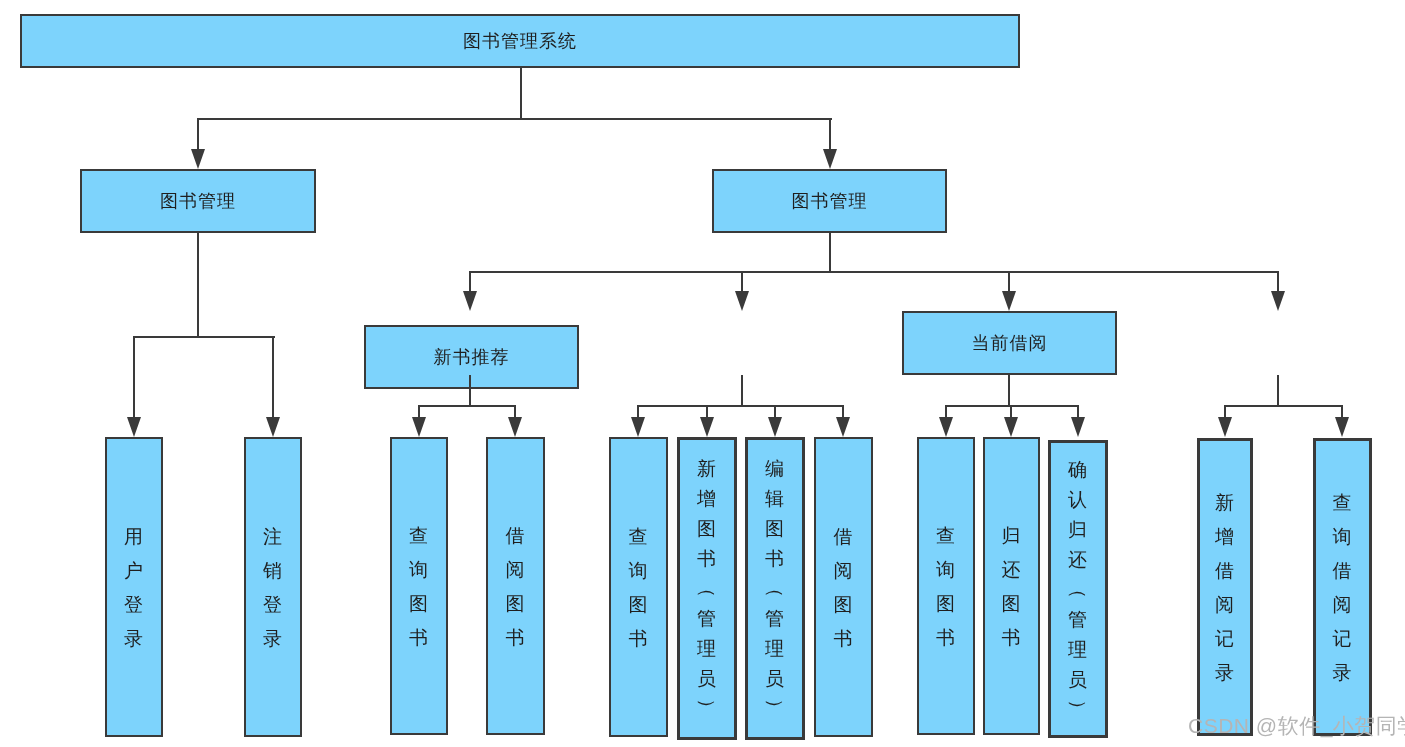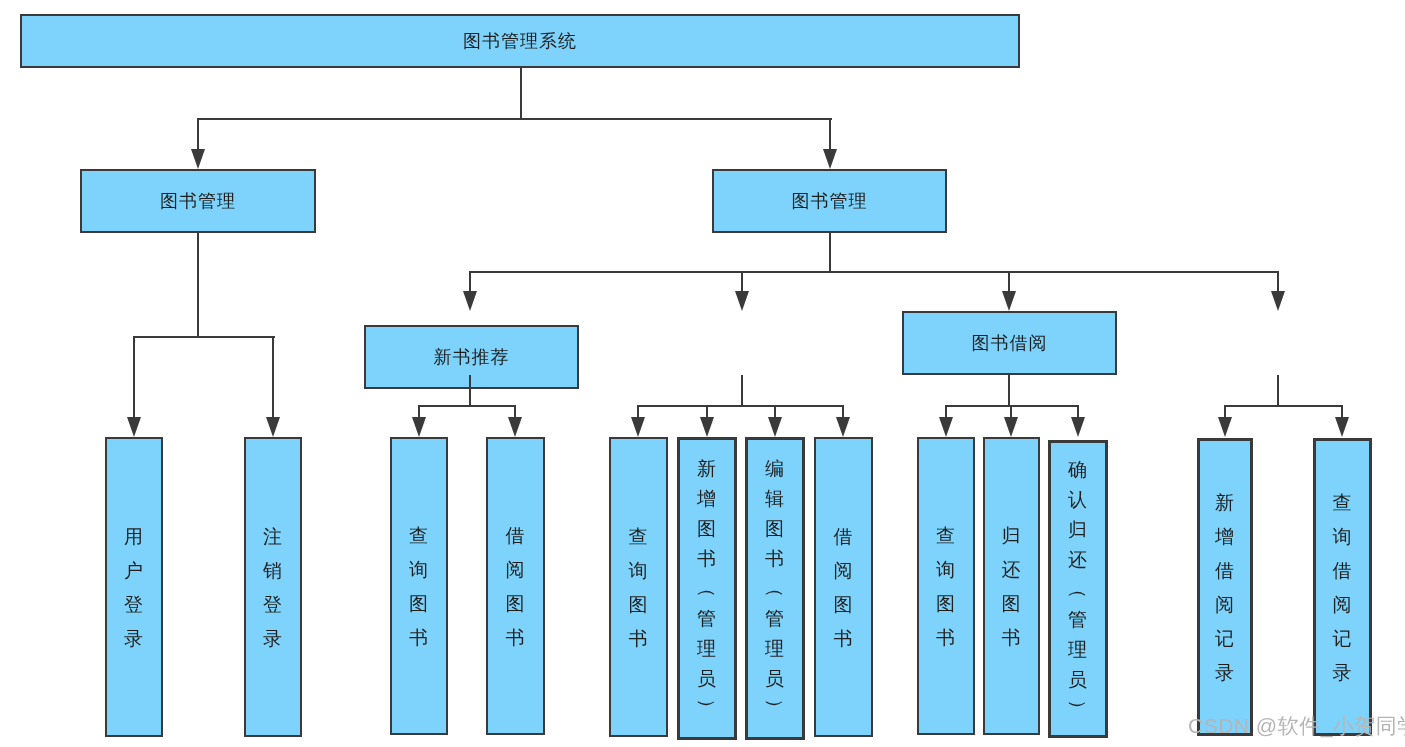--- a/index.html
+++ b/index.html
@@ -96,21 +96,21 @@
   <div class="arrow" style="left:735px;top:291px;"></div>
   <div class="vline" style="left:1008px;top:271px;height:22px;"></div>
   <div class="arrow" style="left:1002px;top:291px;"></div>
   <div class="vline" style="left:1277px;top:271px;height:22px;"></div>
   <div class="arrow" style="left:1271px;top:291px;"></div>
 
   <div class="box" style="left:364px;top:325px;width:215px;height:64px;">
     <span>新书推荐</span>
   </div>
   <div class="box" style="left:902px;top:311px;width:215px;height:64px;">
-    <span>图书借阅</span>
+    <span>当前借阅</span>
   </div>
 
   <div class="vline" style="left:469px;top:375px;height:32px;"></div>
   <div class="hline" style="left:418px;top:405px;width:98px;"></div>
   <div class="vline" style="left:418px;top:405px;height:14px;"></div>
   <div class="arrow" style="left:412px;top:417px;"></div>
   <div class="vline" style="left:514px;top:405px;height:14px;"></div>
   <div class="arrow" style="left:508px;top:417px;"></div>
 
   <div class="box" style="left:390px;top:437px;width:58px;height:298px;">

